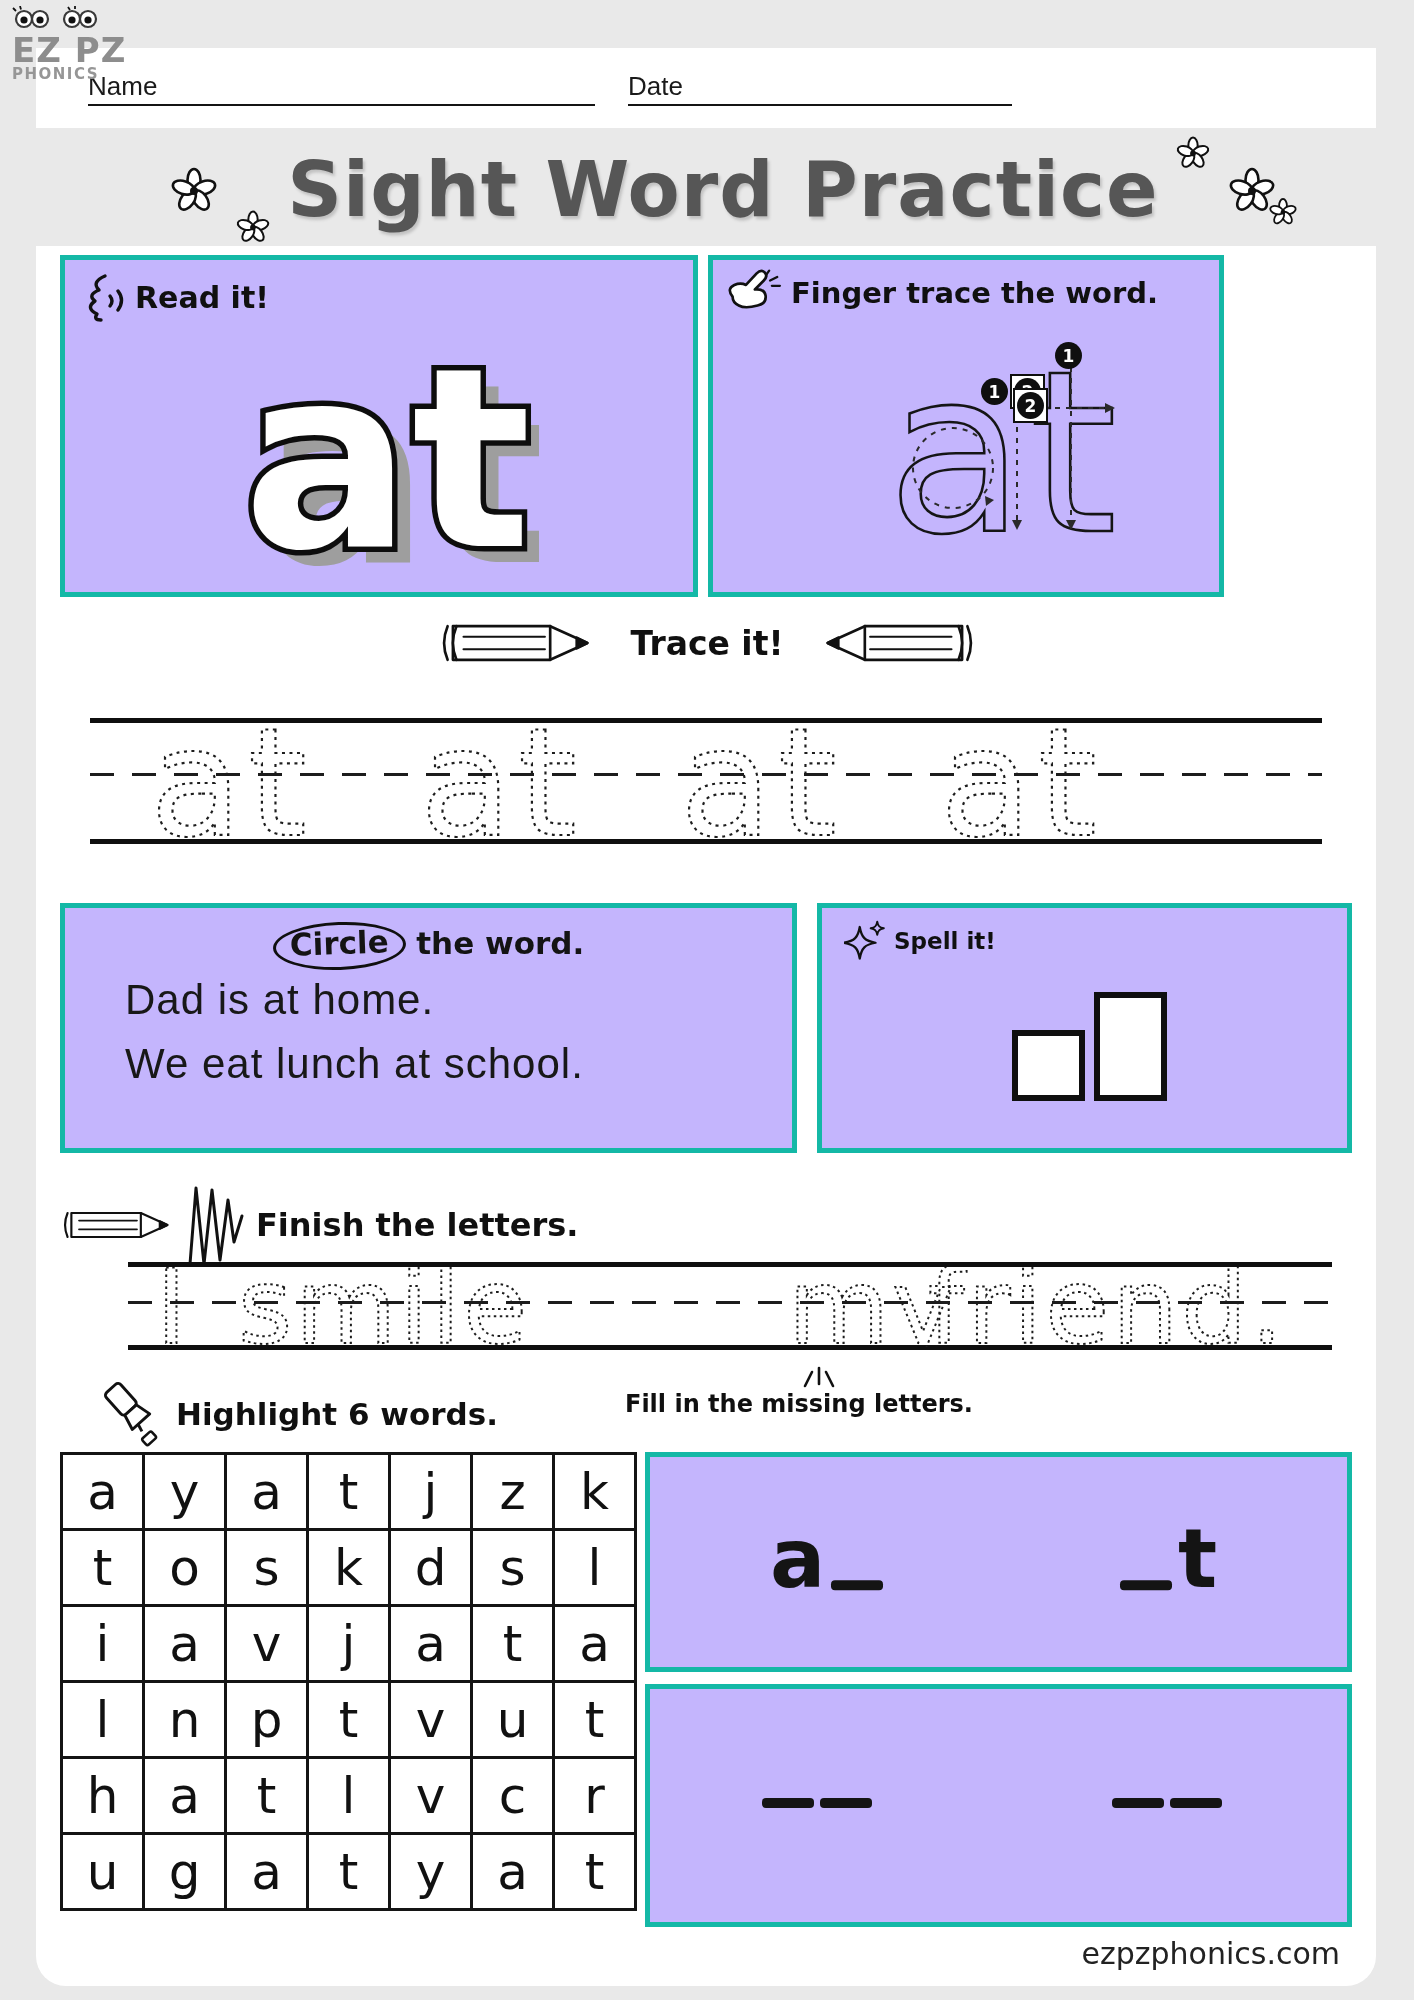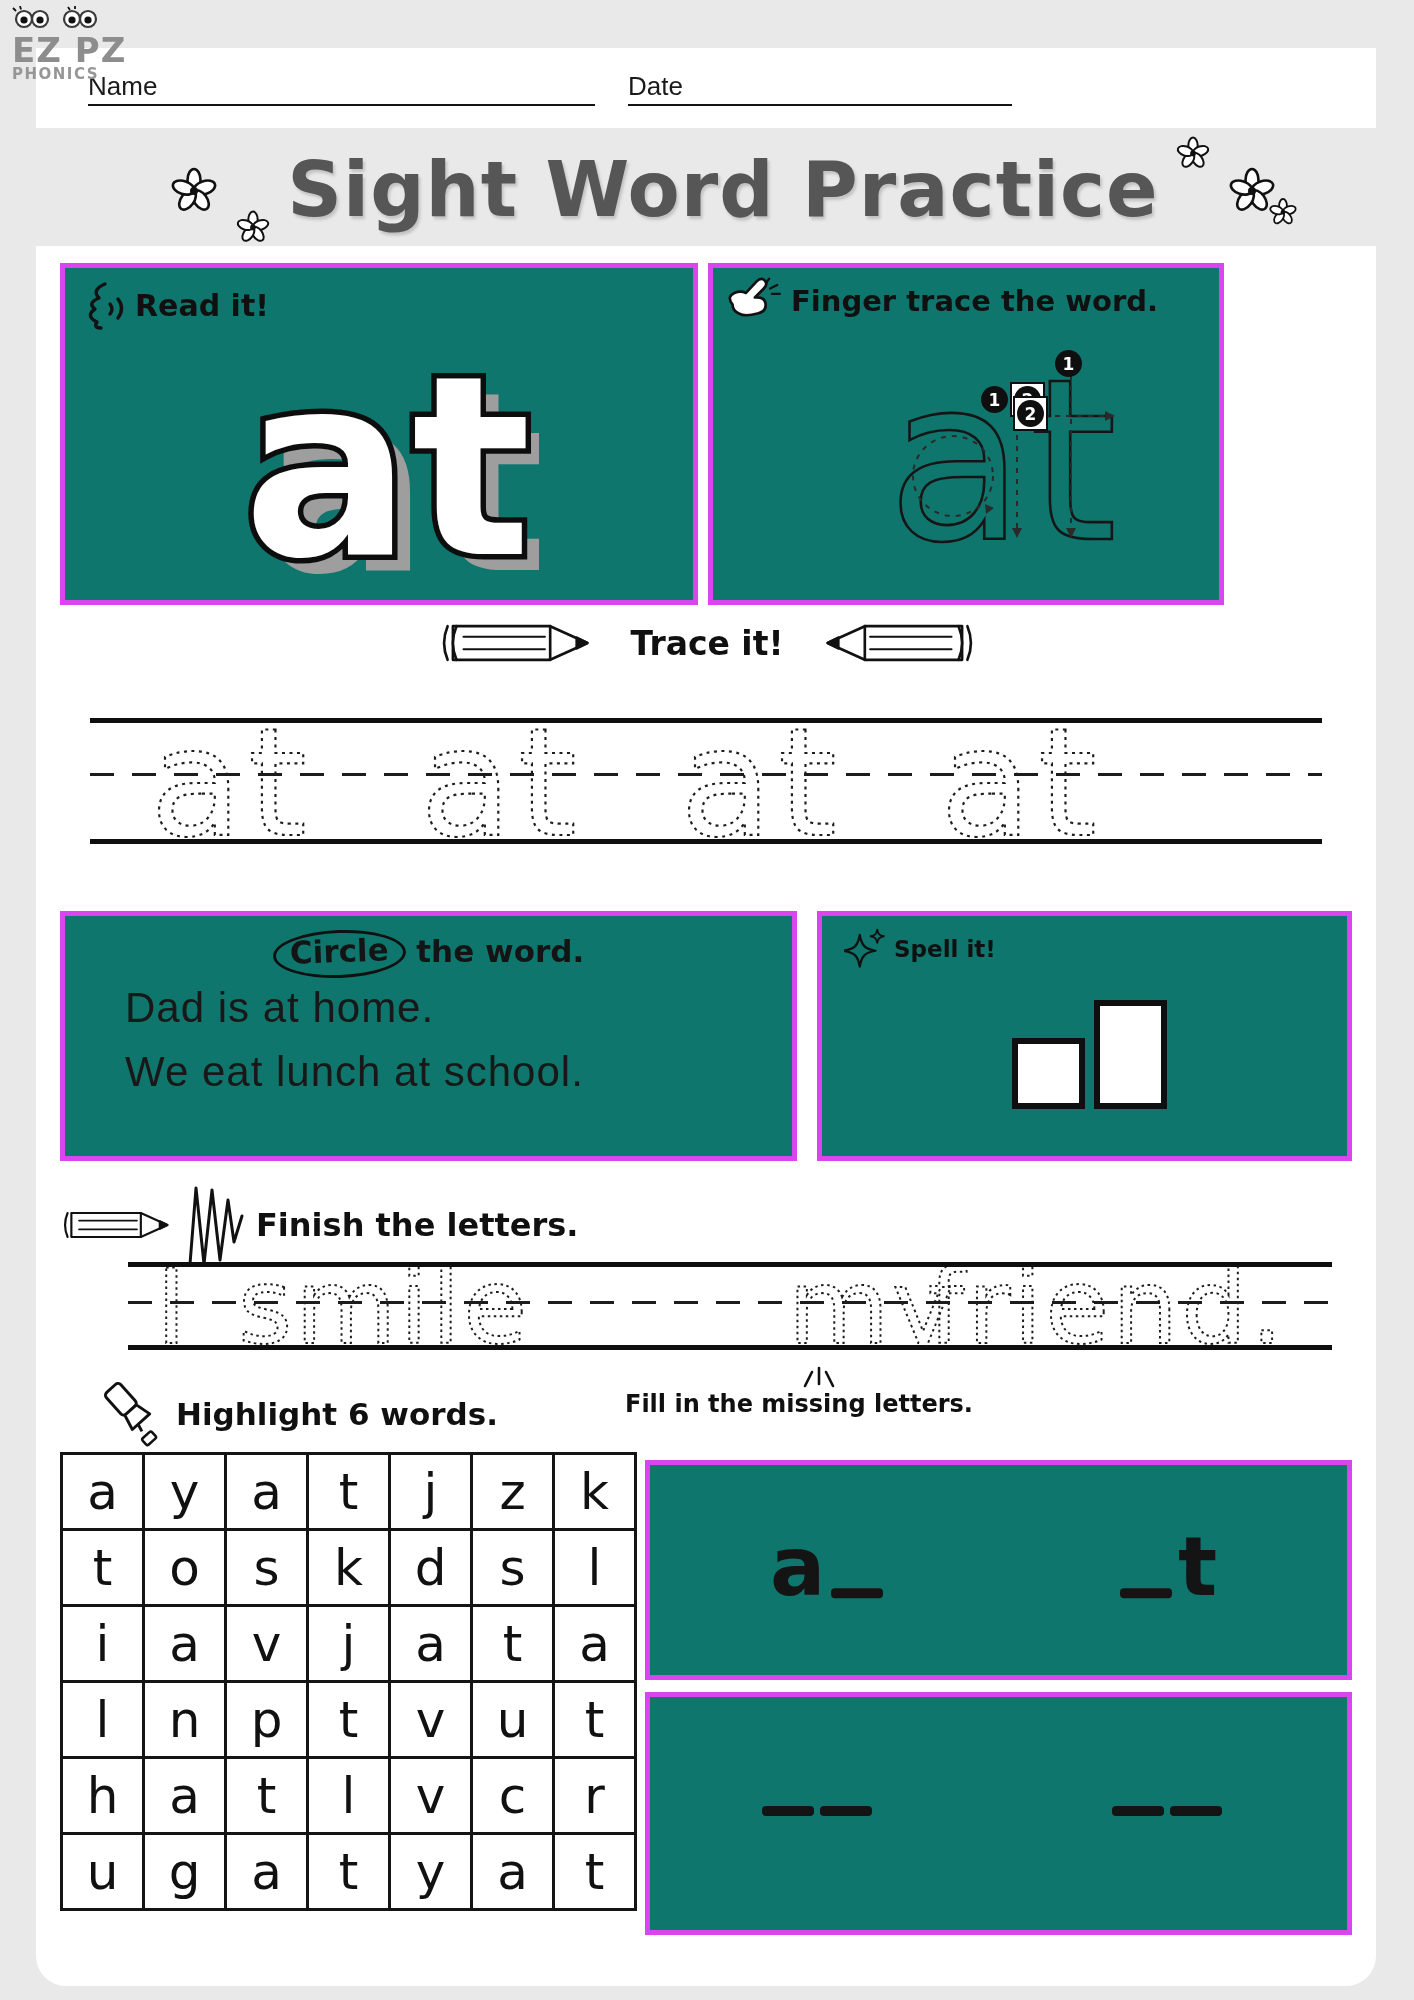--- a/index.html
+++ b/index.html
@@ -17,21 +17,21 @@
   .logo .lg2{font-family:"DejaVu Sans",sans-serif;font-weight:bold;font-size:15px;color:#969696;letter-spacing:1.5px;}
   
   .field{position:absolute;border-bottom:2.5px solid #141414;height:36px;font-size:26px;color:#1a1a1a;}
   .field .flabel{position:absolute;left:0;bottom:2px;}
   
   .title-row{position:absolute;left:0;top:134px;width:1414px;height:110px;display:flex;
              align-items:center;justify-content:center;gap:16px;z-index:3;padding-left:16px;}
   .title{font-family:"DejaVu Sans",sans-serif;font-weight:bold;font-size:76px;color:#565656;
          letter-spacing:1px;text-shadow:2px 3px 3px #c2c2c2;white-space:nowrap;}
   
-  .wbox{position:absolute;border:5px solid #d946ef;background:#0f766e;box-sizing:border-box;margin-top:8px;}
+  .wbox{position:absolute;border:5px solid #14b8a6;background:#c4b5fd;box-sizing:border-box;}
   .boxhead{display:flex;align-items:center;gap:8px;font-family:"DejaVu Sans",sans-serif;
            font-weight:bold;font-size:30px;color:#101010;}
   
   svg text{font-family:"DejaVu Sans",sans-serif;}
   
   .lines{position:absolute;border-top:5px solid #0f0f0f;border-bottom:5px solid #0f0f0f;box-sizing:border-box;}
   .midline{position:absolute;left:0;right:0;height:3px;
            background:repeating-linear-gradient(90deg,#1c1c1c 0 24px,transparent 24px 42px);}
   
   .sentence{position:absolute;font-size:42px;color:#181818;letter-spacing:1px;white-space:nowrap;}
@@ -399,14 +399,15 @@
     <div class="fillpair" style="left:112px;top:50%;transform:translateY(-50%);">
       <span class="mdash"></span>
         <span class="mdash"></span>
     </div>
     <div class="fillpair" style="left:462px;top:50%;transform:translateY(-50%);">
       <span class="mdash"></span>
         <span class="mdash"></span>
     </div>
   </div>
 
+  <div class="footer">ezpzphonics.com</div>
 
 </div>
 
 </body></html>

